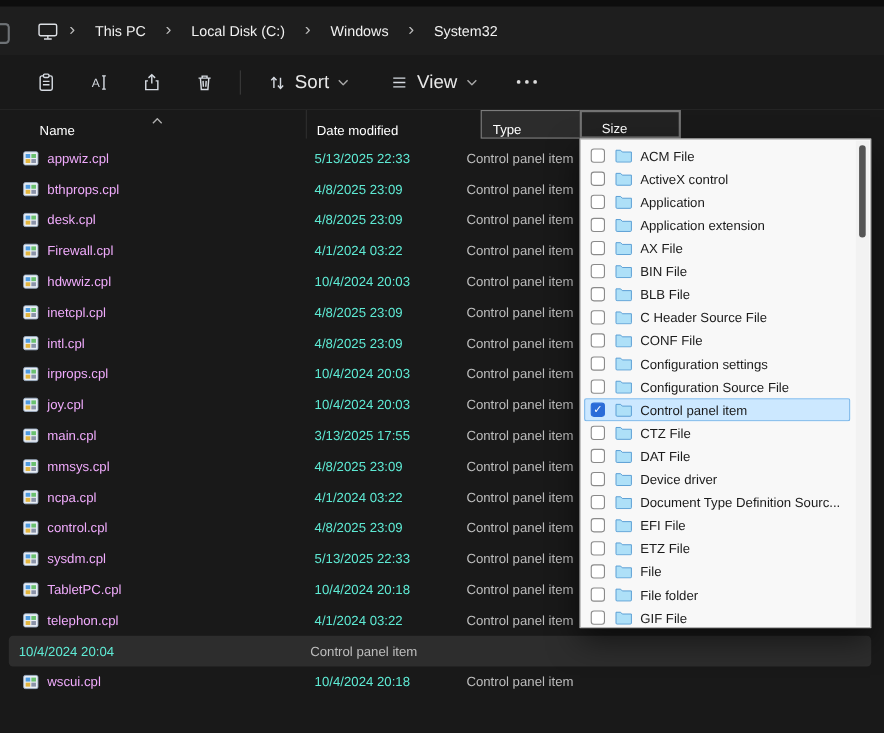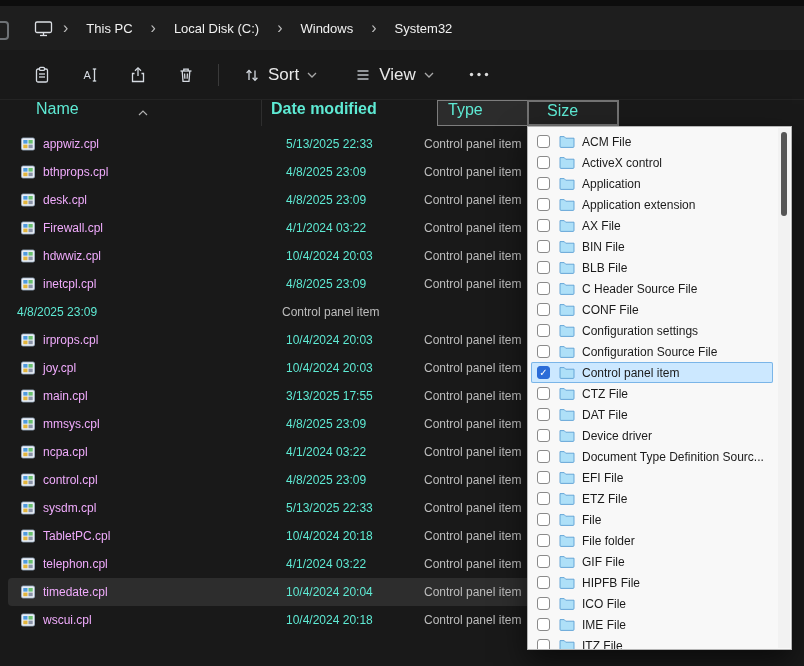--- a/index.html
+++ b/index.html
@@ -44,44 +44,44 @@
     display:flex;align-items:center;gap:8px;background:transparent;border:none;
     color:#e8e8e8;font-size:17px;font-family:inherit;padding:7px 11px;border-radius:5px;cursor:default;
   }
   .tgroup .chev svg{display:block;}
   .more{margin-left:16px;}
   .ticon svg{display:block;}
 
   
   .main{position:absolute;top:100px;left:0;right:0;bottom:0;}
   .hcell{
-    position:absolute;top:0;height:26px;display:flex;align-items:flex-start;
-    box-sizing:border-box;color:#5eead4;font-size:16px;cursor:default;
+    position:absolute;top:0;height:26px;display:flex;align-items:flex-end;
+    box-sizing:border-box;color:#ffffff;font-size:12px;cursor:default;
   }
   .h-name{left:8px;width:269px;padding-left:28px;}
-  .h-date{left:261px;width:142px;padding-left:9px;border-left:1px solid #2e2e2e;font-weight:bold;}
+  .h-date{left:278px;width:142px;padding-left:9px;border-left:1px solid #2e2e2e;}
   .h-type{left:437px;width:108px;padding-left:10px;background:#2c2c2c;border:1px solid #7d7d7d;}
   .h-size{left:527px;width:92px;padding-left:18px;background:#222222;border:2px solid #737373;}
   .sortcaret{position:absolute;left:130px;top:2px;}
 
   
   .file-list{position:absolute;top:30px;left:8px;width:784px;}
   .frow{
     display:grid;grid-template-columns:269px 142px 1fr;height:28px;
     align-items:center;border-radius:4px;font-size:12px;cursor:default;
   }
   .frow.hovered{background:#2d2d2d;}
   .fname{padding-left:12px;display:flex;align-items:center;gap:7px;color:#f0abfc;overflow:hidden;white-space:nowrap;}
   .fdate{padding-left:9px;color:#5eead4;white-space:nowrap;}
   .ftype{padding-left:5px;color:#bdbdbd;white-space:nowrap;}
   .icpl{width:16px;height:16px;flex:none;display:flex;}
 
   
   .filter-panel{
-    position:absolute;left:527px;top:26px;width:265px;height:524px;
+    position:absolute;left:527px;top:26px;width:265px;height:445px;
     background:#f8f8f8;border:1px solid #b5b5b5;box-sizing:border-box;
     box-shadow:0 12px 28px rgba(0,0,0,0.55);z-index:10;overflow:hidden;
   }
   .filter-list{padding-top:4px;}
   .prow{
     height:21px;display:flex;align-items:center;margin:0 18px 0 3px;
     padding-left:6px;border-radius:2px;box-sizing:border-box;cursor:default;
   }
   .prow.selected{background:#cce8ff;box-shadow:inset 0 0 0 1px #7ab5e8;}
   .cb{
@@ -324,20 +324,32 @@
                 <rect x="3.3" y="8.6" width="4.2" height="3.6" fill="#e2b53e"></rect>
                 <rect x="8.5" y="8.6" width="4.2" height="3.6" fill="#8a93a8"></rect>
               </svg>
             </span>
             <span>inetcpl.cpl</span>
           </span>
           <span class="fdate">4/8/2025 23:09</span>
           <span class="ftype">Control panel item</span>
         </div>
         <div class="frow">
+          <span class="fname">
+            <span class="icpl">
+              <svg width="16" height="16" viewBox="0 0 16 16">
+                <rect x="1.5" y="2" width="13" height="12" rx="1.5" fill="#e9eef5" stroke="#9fb2c8" stroke-width="0.8"></rect>
+                <rect x="3.3" y="4" width="4.2" height="3.6" fill="#4f9be0"></rect>
+                <rect x="8.5" y="4" width="4.2" height="3.6" fill="#69c06f"></rect>
+                <rect x="3.3" y="8.6" width="4.2" height="3.6" fill="#e2b53e"></rect>
+                <rect x="8.5" y="8.6" width="4.2" height="3.6" fill="#8a93a8"></rect>
+              </svg>
+            </span>
+            <span>intl.cpl</span>
+          </span>
           <span class="fdate">4/8/2025 23:09</span>
           <span class="ftype">Control panel item</span>
         </div>
         <div class="frow">
           <span class="fname">
             <span class="icpl">
               <svg width="16" height="16" viewBox="0 0 16 16">
                 <rect x="1.5" y="2" width="13" height="12" rx="1.5" fill="#e9eef5" stroke="#9fb2c8" stroke-width="0.8"></rect>
                 <rect x="3.3" y="4" width="4.2" height="3.6" fill="#4f9be0"></rect>
                 <rect x="8.5" y="4" width="4.2" height="3.6" fill="#69c06f"></rect>
@@ -472,32 +484,20 @@
                 <rect x="3.3" y="8.6" width="4.2" height="3.6" fill="#e2b53e"></rect>
                 <rect x="8.5" y="8.6" width="4.2" height="3.6" fill="#8a93a8"></rect>
               </svg>
             </span>
             <span>telephon.cpl</span>
           </span>
           <span class="fdate">4/1/2024 03:22</span>
           <span class="ftype">Control panel item</span>
         </div>
         <div class="frow hovered">
-          <span class="fname">
-            <span class="icpl">
-              <svg width="16" height="16" viewBox="0 0 16 16">
-                <rect x="1.5" y="2" width="13" height="12" rx="1.5" fill="#e9eef5" stroke="#9fb2c8" stroke-width="0.8"></rect>
-                <rect x="3.3" y="4" width="4.2" height="3.6" fill="#4f9be0"></rect>
-                <rect x="8.5" y="4" width="4.2" height="3.6" fill="#69c06f"></rect>
-                <rect x="3.3" y="8.6" width="4.2" height="3.6" fill="#e2b53e"></rect>
-                <rect x="8.5" y="8.6" width="4.2" height="3.6" fill="#8a93a8"></rect>
-              </svg>
-            </span>
-            <span>timedate.cpl</span>
-          </span>
           <span class="fdate">10/4/2024 20:04</span>
           <span class="ftype">Control panel item</span>
         </div>
         <div class="frow">
           <span class="fname">
             <span class="icpl">
               <svg width="16" height="16" viewBox="0 0 16 16">
                 <rect x="1.5" y="2" width="13" height="12" rx="1.5" fill="#e9eef5" stroke="#9fb2c8" stroke-width="0.8"></rect>
                 <rect x="3.3" y="4" width="4.2" height="3.6" fill="#4f9be0"></rect>
                 <rect x="8.5" y="4" width="4.2" height="3.6" fill="#69c06f"></rect>

